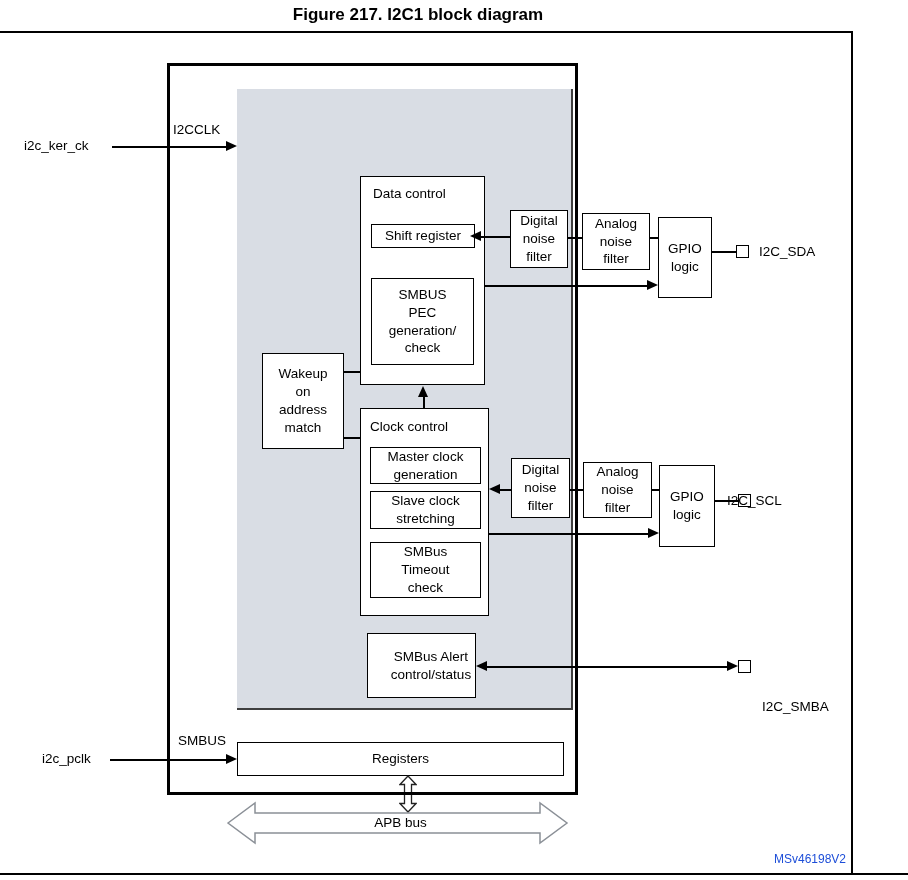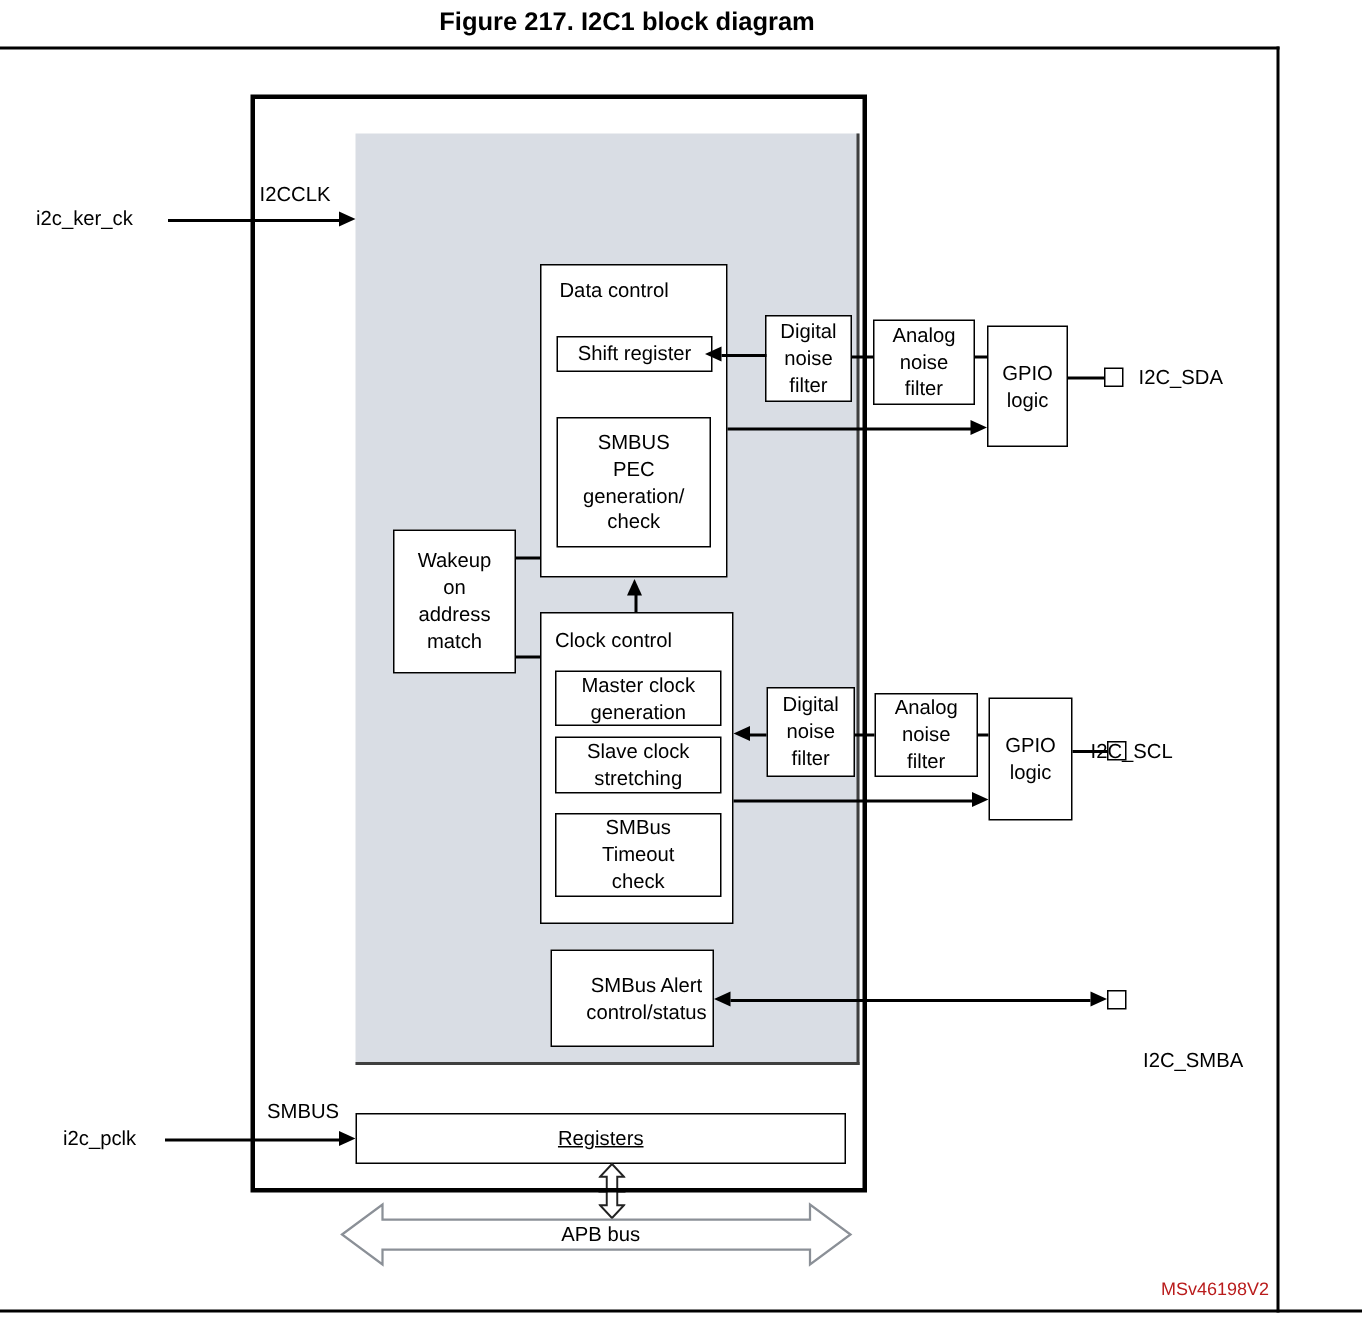--- a/index.html
+++ b/index.html
@@ -25,21 +25,21 @@
           border-right:11px solid #000; }
   .ar-u { position:absolute; width:0; height:0;
           border-left:5.5px solid transparent; border-right:5.5px solid transparent;
           border-bottom:11px solid #000; }
   .pad { position:absolute; box-sizing:border-box; width:13px; height:13px;
          background:#fff; border:1.6px solid #000; }
   .pin-label { position:absolute; font-size:13.5px; line-height:16px; }
   #fig-title { position:absolute; left:0; top:5px; width:836px; text-align:center;
                font-size:17px; font-weight:bold; }
   #watermark { position:absolute; left:700px; top:852px; width:146px; text-align:right;
-               font-size:12px; color:#b91c1c; }
+               font-size:12px; color:#1d4ed8; }
   .blk-title { position:absolute; font-size:13.5px; line-height:16px; }
 </style>
 </head>
 <body>
 
 <div id="page">
 
   <div id="fig-title">Figure 217. I2C1 block diagram</div>
   <div class="abs" style="left:0;top:31px;width:853px;height:2px;background:#000;"></div>
   <div class="abs" style="left:851px;top:31px;width:2px;height:844px;background:#000;"></div>
@@ -81,21 +81,21 @@
     <div class="bx" style="left:9px;top:82px;width:111px;height:38px;">Slave clock
 stretching</div>
     <div class="bx" style="left:9px;top:133px;width:111px;height:56px;">SMBus
 Timeout
 check</div>
   </div>
 
   <div class="bx" style="left:367px;top:633px;width:109px;height:65px;padding-left:19px;">SMBus Alert
 control/status</div>
 
-  <div class="bx" style="left:237px;top:742px;width:327px;height:34px;text-decoration:underline;">Registers</div>
+  <div class="bx" style="left:237px;top:742px;width:327px;height:34px;">Registers</div>
 
   <div class="bx" style="left:510px;top:210px;width:58px;height:58px;">Digital
 noise
 filter</div>
   <div class="bx" style="left:582px;top:213px;width:68px;height:57px;">Analog
 noise
 filter</div>
   <div class="bx" style="left:658px;top:217px;width:54px;height:81px;">GPIO
 logic</div>
   <div class="pad" style="left:736px;top:245px;"></div>

